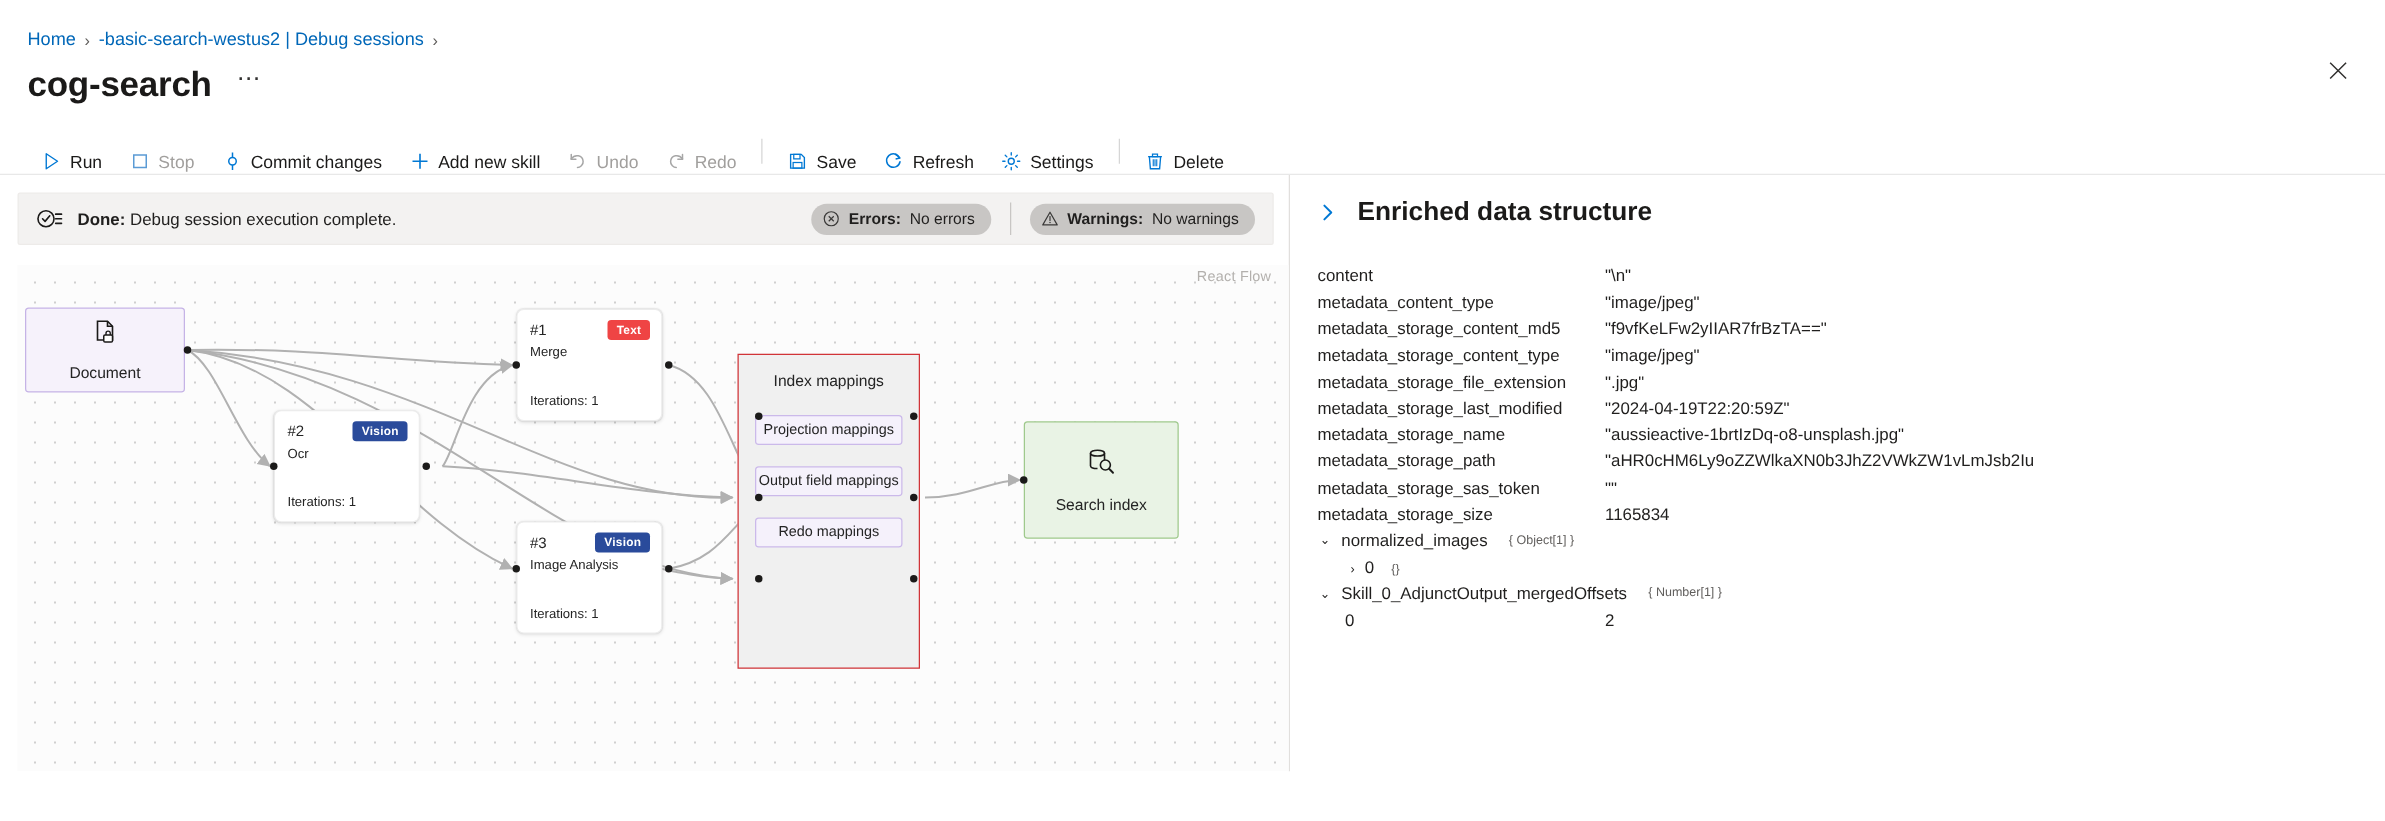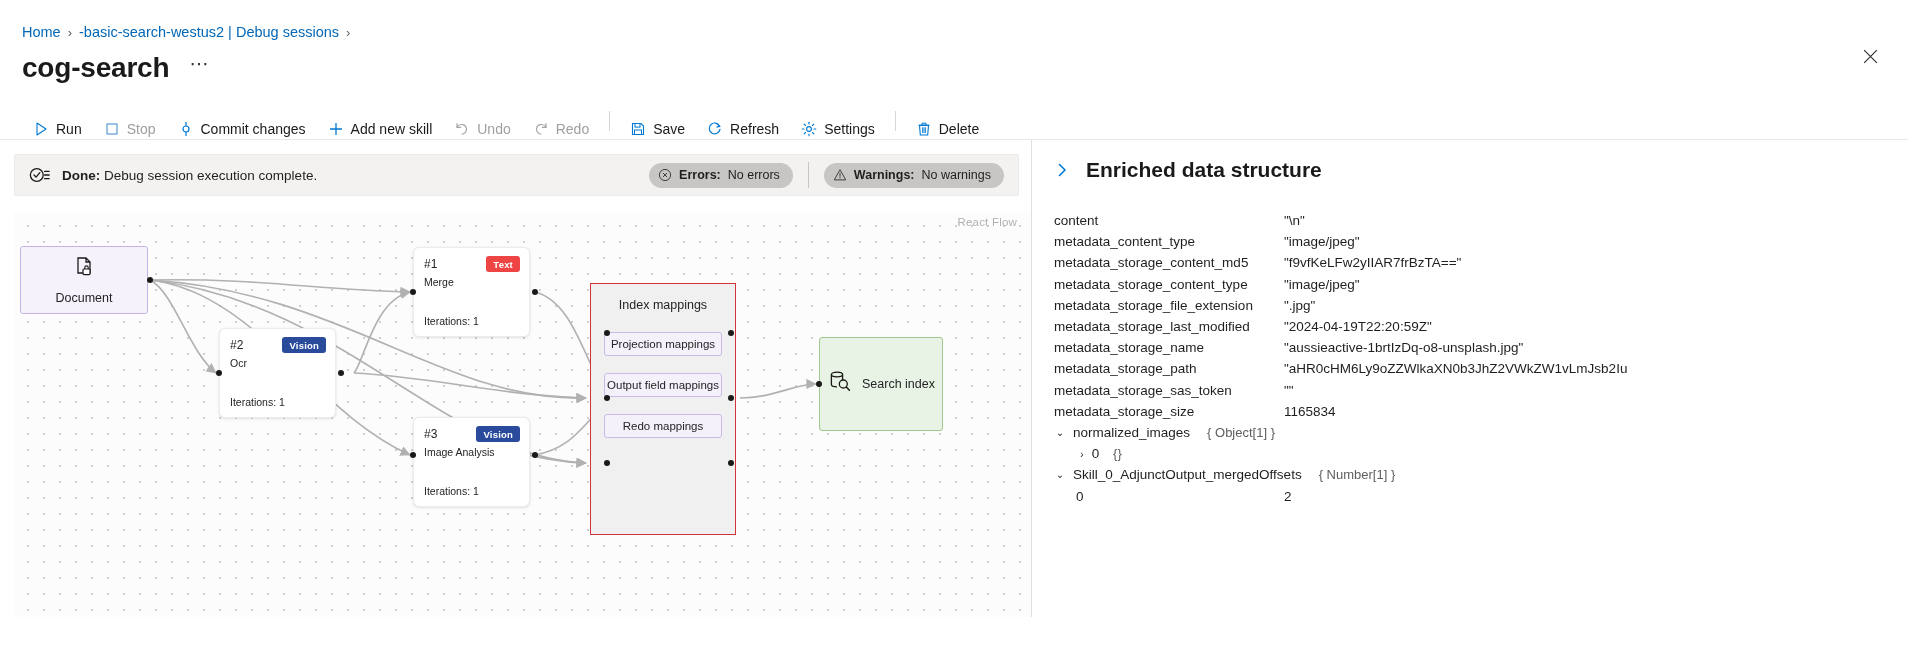--- a/index.html
+++ b/index.html
@@ -186,21 +186,21 @@
     display: flex; align-items: center; justify-content: center;
     font-size: 11.5px; color: #242424;
   }
 
   .node-index {
     left: 805px; top: 125px;
     width: 124px; height: 94px;
     background: #e9f3e5;
     border: 1px solid #9fc98c;
     border-radius: 3px;
-    display: flex; flex-direction: row;
+    display: flex; flex-direction: column;
     align-items: center; justify-content: center;
     gap: 9px;
   }
   .node-index .lbl { font-size: 12.5px; color: #242424; }
 
   .port {
     position: absolute; width: 6px; height: 6px;
     background: #1b1a19; border-radius: 50%;
   }
 
@@ -223,21 +223,21 @@
   .eds-key {
     width: 230px; flex: 0 0 230px;
     white-space: nowrap; overflow: hidden;
   }
   .eds-val { white-space: nowrap; overflow: hidden; color: #201f1e; }
   .eds-row.indent1 .eds-key { padding-left: 0px; display:flex; align-items:center; gap: 7px;}
   .tw {
     display: inline-block; width: 12px; color: #201f1e;
     font-size: 10px; cursor: pointer; text-align:center;
   }
-  .eds-type { color: #605e5c; margin-left: 10px; font-size: 13px; }
+  .eds-type { color: #605e5c; margin-left: 10px; font-size: 10px; }
   .k-bold { font-weight: 400; }
   .sub-row { padding-left: 22px; }
   .sub-row2 { padding-left: 22px; }
 </style>
 </head>
 <body>
 
 <div class="breadcrumb">
   <span class="crumb-link">Home</span>
   <span class="crumb-sep">›</span>

